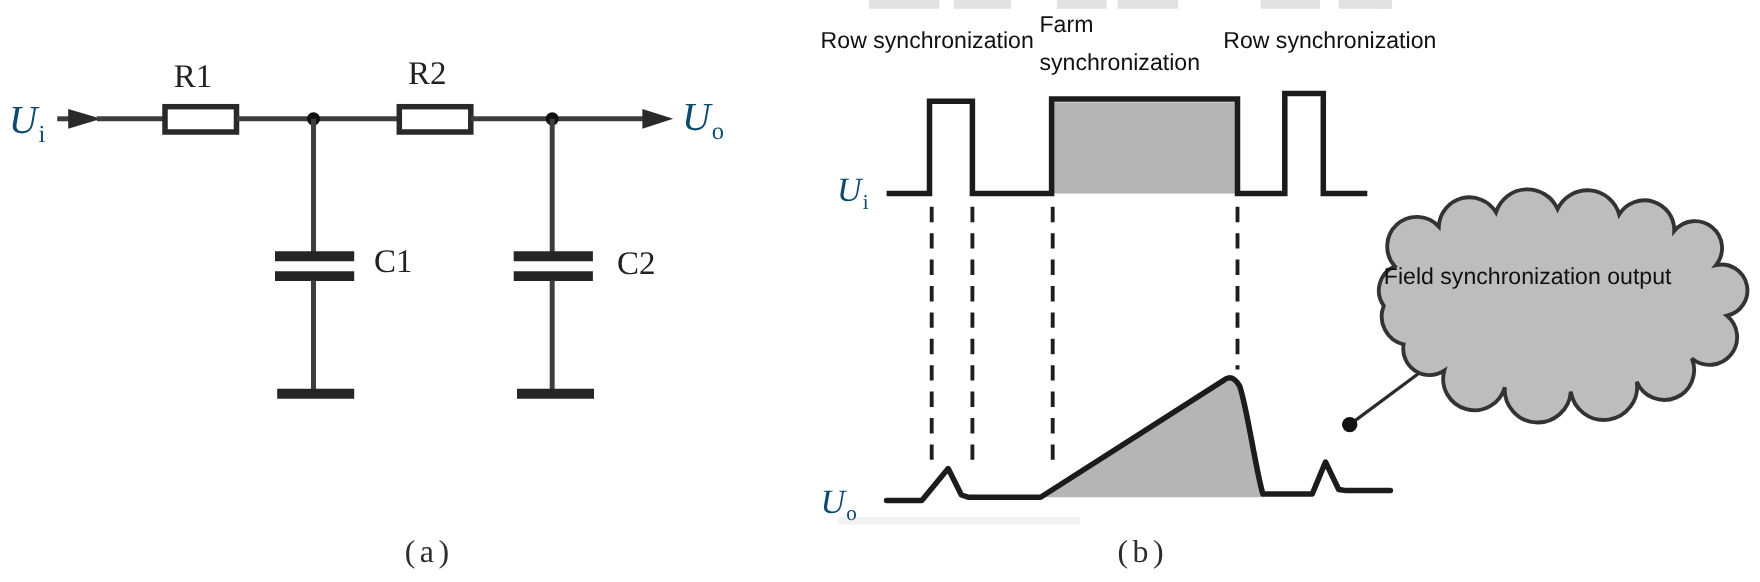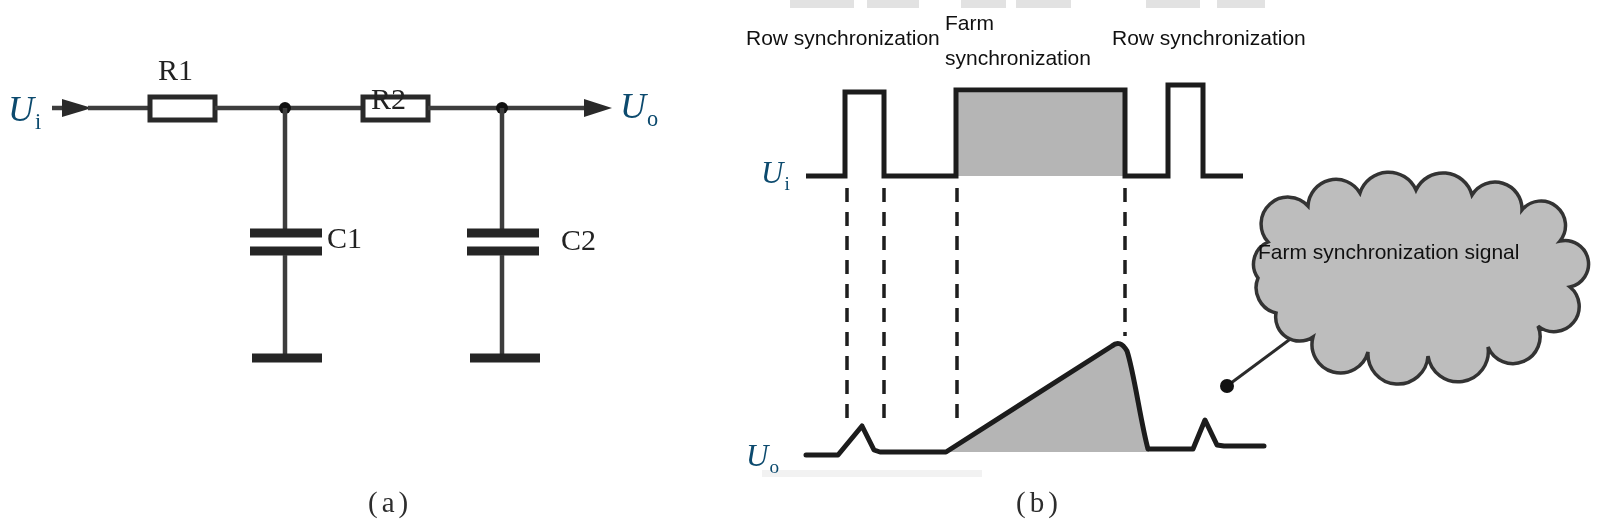--- a/index.html
+++ b/index.html
@@ -116,40 +116,40 @@
                A 24 24 0 0 1 1268,242 Z" fill="#bdbdbd" stroke="#333333" stroke-width="3.5"></path>
     </g>
   </svg>
 
   <span class="lbl ulabel" style="left:8px;top:88px;font-size:36px;"><i>U</i><sub>i</sub></span>
 
   <span class="lbl ulabel" style="left:620px;top:85px;font-size:36px;"><i>U</i><sub>o</sub></span>
 
   <span class="lbl comp" style="left:158px;top:53px;">R1</span>
 
-  <span class="lbl comp" style="left:371px;top:50px;margin-top:32px;">R2</span>
+  <span class="lbl comp" style="left:371px;top:50px;">R2</span>
 
-  <span class="lbl comp" style="left:327px;top:221px;">C1</span>
+  <span class="lbl comp" style="left:340px;top:221px;">C1</span>
 
   <span class="lbl comp" style="left:561px;top:223px;">C2</span>
 
   <span class="lbl caption" style="left:368px;top:486px;">(a)</span>
 
   <span class="lbl anno" style="left:746px;top:26px;">Row synchronization</span>
 
   <div class="lbl anno center" style="left:945px;top:5px;width:195px;line-height:35px;">
     <div>Farm</div>
     <div>synchronization</div>
   </div>
 
   <span class="lbl anno" style="left:1112px;top:26px;">Row synchronization</span>
 
   <span class="lbl ulabel" style="left:761px;top:155px;font-size:31px;"><i>U</i><sub>i</sub></span>
 
   <span class="lbl ulabel" style="left:746px;top:438px;font-size:31px;"><i>U</i><sub>o</sub></span>
 
   <div class="lbl anno center" style="left:1258px;top:235px;width:312px;line-height:33px;">
-    <div>Farm synchronization signal</div>
+    <div>Field synchronization output</div>
   </div>
 
   <span class="lbl caption" style="left:1016px;top:486px;">(b)</span>
 
 </div>
 
 </body></html>

